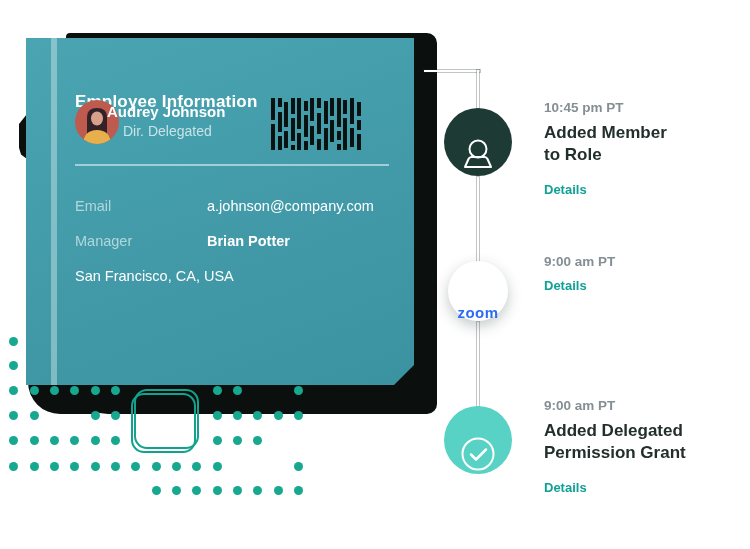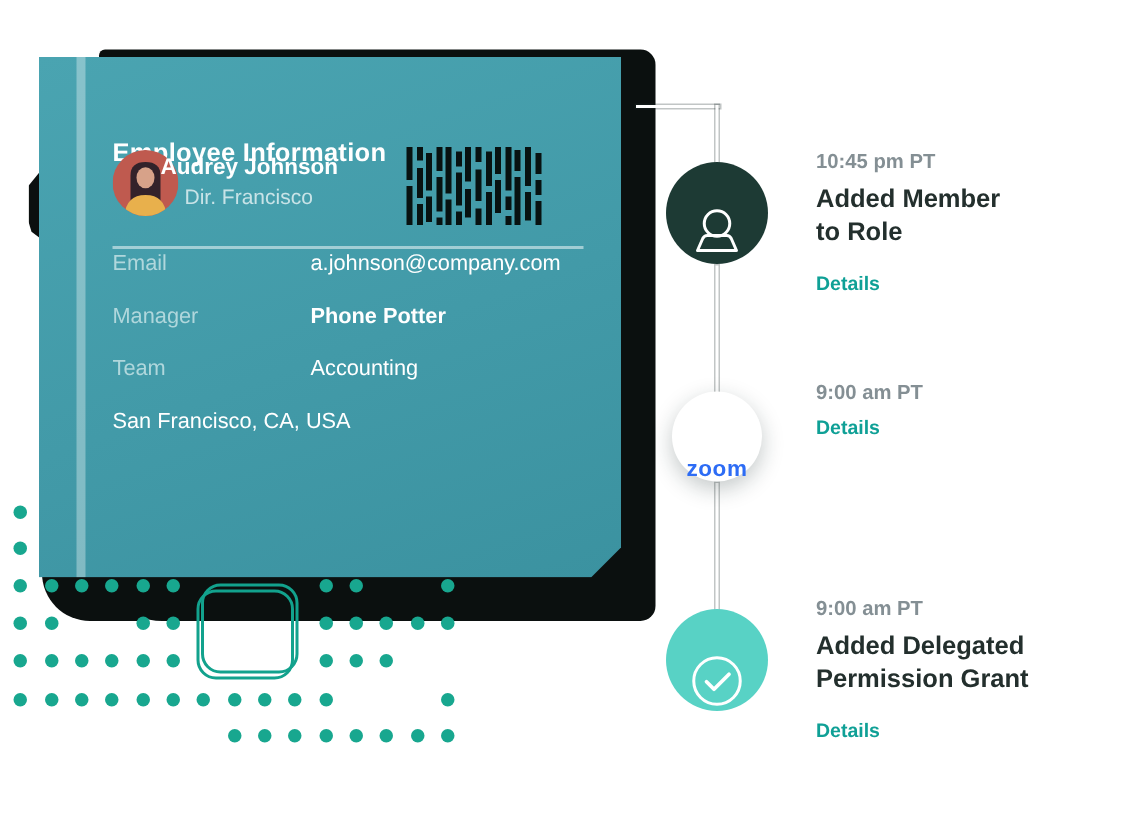--- a/index.html
+++ b/index.html
@@ -28,21 +28,21 @@
     background:rgba(255,255,255,.34);}
   .card-title{position:absolute;left:49px;top:54px;margin:0;font-size:17px;
     font-weight:700;color:#ffffff;letter-spacing:.2px;}
   .avatar{position:absolute;left:49px;top:62px;width:44px;height:44px;border-radius:50%;overflow:hidden;}
   .emp-name{position:absolute;left:81px;top:65px;font-size:15px;font-weight:700;color:#ffffff;}
   .emp-role{position:absolute;left:97px;top:85px;font-size:14px;color:#c8e3e7;}
   .barcode{position:absolute;left:245px;top:60px;width:92px;height:52px;display:flex;}
   .bc-col{position:relative;width:4px;margin-right:2.6px;height:100%;}
   .bc-seg{position:absolute;left:0;width:100%;background:#081211;}
   .divider{position:absolute;left:49px;top:126px;width:314px;height:2px;background:rgba(255,255,255,.5);}
-  .fields{position:absolute;left:49px;top:130px;width:320px;}
+  .fields{position:absolute;left:49px;top:160px;width:320px;}
   .field-row{display:flex;margin-bottom:18px;height:17px;}
   .field-label{width:132px;font-size:14.5px;color:#b0d7dc;}
   .field-value{font-size:14.5px;color:#ffffff;}
   .field-value.bold{font-weight:700;}
   
   .line{position:absolute;background:#ffffff;box-shadow:0 0 0 1px rgba(32,48,48,.28);z-index:3;}
   .line-h{left:424px;top:70px;width:56px;height:2px;}
   .line-v1{left:477px;top:70px;width:2px;height:40px;}
   .line-v2{left:477px;top:177px;width:2px;height:86px;}
   .line-v3{left:477px;top:322px;width:2px;height:86px;}
@@ -132,21 +132,21 @@
 
     <div class="avatar">
       <svg width="44" height="44" viewBox="0 0 44 44">
         <rect width="44" height="44" fill="#bf5a4f"></rect>
         <path d="M12 36 L12 17 Q12 8 22 8 Q32 8 32 17 L32 36 Z" fill="#33222a"></path>
         <ellipse cx="22" cy="18.5" rx="6" ry="7" fill="#d7a289"></ellipse>
         <path d="M8 44 Q9 30 22 30 Q35 30 36 44 Z" fill="#e8b04c"></path>
       </svg>
     </div>
     <div class="emp-name">Audrey Johnson</div>
-    <div class="emp-role">Dir. Francisco</div>
+    <div class="emp-role">Dir. Delegated</div>
 
     <div class="barcode" id="barcode">
         <div class="bc-col">
           <div class="bc-seg" style="top: 0%; height: 42%;"></div>
           <div class="bc-seg" style="top: 50%; height: 50%;"></div>
         </div>
         <div class="bc-col">
           <div class="bc-seg" style="top: 0%; height: 18%;"></div>
           <div class="bc-seg" style="top: 26%; height: 40%;"></div>
           <div class="bc-seg" style="top: 74%; height: 26%;"></div>
@@ -208,25 +208,21 @@
 
     <div class="divider"></div>
 
     <div class="fields">
       <div class="field-row">
         <div class="field-label">Email</div>
         <div class="field-value">a.johnson@company.com</div>
       </div>
       <div class="field-row">
         <div class="field-label">Manager</div>
-        <div class="field-value bold">Phone Potter</div>
-      </div>
-      <div class="field-row">
-        <div class="field-label">Team</div>
-        <div class="field-value">Accounting</div>
+        <div class="field-value bold">Brian Potter</div>
       </div>
       <div class="field-row">
         <div class="field-value">San Francisco, CA, USA</div>
       </div>
     </div>
   </div>
 
   <div class="line line-h"></div>
   <div class="line line-v1"></div>
   <div class="line line-v2"></div>

